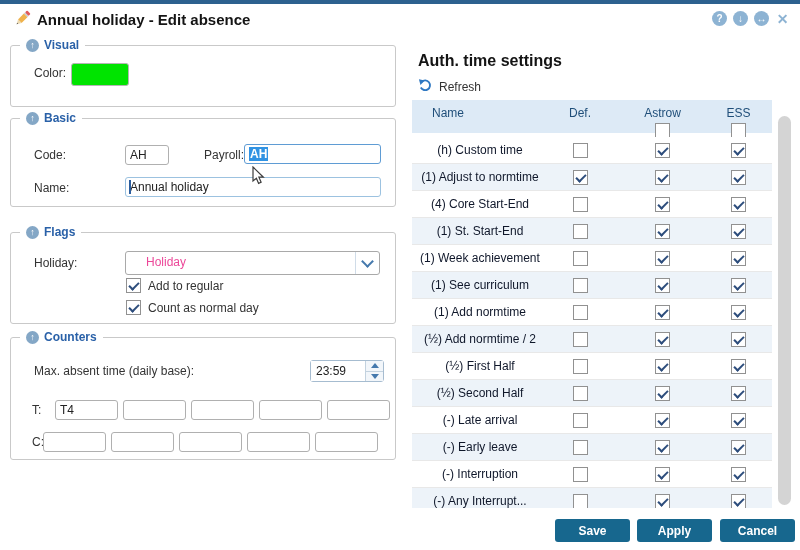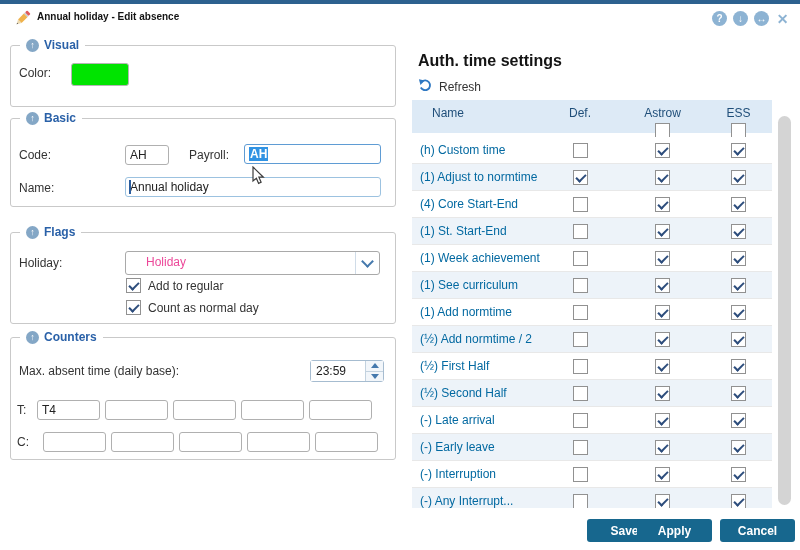--- a/index.html
+++ b/index.html
@@ -5,42 +5,42 @@
   html,body{margin:0;padding:0;}
   body{
     width:800px;height:550px;position:relative;background:#fff;
     font-family:"Liberation Sans", sans-serif;font-size:12px;color:#333;
     overflow:hidden;
   }
   
   .topbar{position:absolute;top:0;left:0;width:800px;height:4px;background:#2d618f;}
   .titlebar{position:absolute;top:4px;left:0;width:800px;height:28px;background:#fff;}
   .pencil{position:absolute;left:13px;top:5px;}
-  .dlg-title{position:absolute;left:37px;top:7px;font-weight:bold;font-size:10px;color:#141414;}
+  .dlg-title{position:absolute;left:37px;top:7px;font-weight:bold;font-size:15px;color:#141414;}
   .tb-icons{position:absolute;right:10px;top:7px;display:flex;gap:6px;align-items:center;}
   .tb-icon{width:15px;height:15px;border-radius:50%;background:#8db3d3;color:#fff;
     display:flex;align-items:center;justify-content:center;font-size:10px;font-weight:bold;cursor:pointer;}
   .i-help::before{content:"?";}
   .i-down::before{content:"↓";font-size:10px;}
   .i-resize::before{content:"↔";font-size:10px;}
   .tb-x{width:15px;height:15px;color:#8db3d3;font-size:14px;font-weight:bold;
     display:flex;align-items:center;justify-content:center;cursor:pointer;background:none;}
   .i-close::before{content:"✕";}
   
   .fs{position:absolute;left:10px;width:384px;border:1px solid #c9c9c9;border-radius:3px;background:#fff;}
   .fs-visual{top:45px;height:60px;}
   .fs-basic{top:118px;height:87px;}
   .fs-flags{top:232px;height:90px;}
   .fs-counters{top:337px;height:121px;}
   .fs-legend{position:absolute;top:-8px;left:9px;background:#fff;padding:0 6px;
     display:flex;gap:5px;align-items:center;color:#2a61a8;font-weight:bold;font-size:12px;}
   .legend-icon{width:13px;height:13px;border-radius:50%;background:#84a7c6;color:#fff;
     font-size:9px;display:flex;align-items:center;justify-content:center;}
   .legend-icon::before{content:"↑";}
-  .lbl{position:absolute;color:#333;white-space:nowrap;}
+  .lbl{position:absolute;color:#333;white-space:nowrap;margin-left:15px;}
   .inp{position:absolute;border:1px solid #b0b0b0;border-radius:3px;height:18px;
     padding:0 4px;font:12px "Liberation Sans",sans-serif;color:#222;outline:none;background:#fff;}
   
   .swatch{position:absolute;left:60px;top:17px;width:56px;height:21px;border:1px solid #b5b5b5;
     border-radius:3px;cursor:pointer;}
   
   .payroll-box{position:absolute;left:233px;top:25px;width:127px;height:18px;border:1px solid #5f9cd4;
     border-radius:3px;background:#fff;padding:0 4px;line-height:18px;cursor:text;}
   .payroll-box .sel{background:#3193e3;color:#fff;padding:0 1px;font-weight:bold;}
   .name-inp{border-color:#9cc2e0;}
@@ -75,27 +75,27 @@
   .refresh{position:absolute;left:418px;top:78px;display:flex;gap:6px;align-items:center;cursor:pointer;}
   .refresh-label{color:#333;}
   .tbl-header{position:absolute;left:412px;top:100px;width:360px;height:33px;background:#ddeaf6;
     display:grid;grid-template-columns:128px 80px 85px 67px;}
   .th{color:#1f4e79;display:flex;flex-direction:column;align-items:center;padding-top:6px;gap:3px;}
   .th-name{align-items:flex-start;padding-left:20px;}
   .tbl-body{position:absolute;left:412px;top:137px;width:360px;height:371px;overflow:hidden;}
   .row{display:grid;grid-template-columns:128px 80px 85px 67px;height:26px;align-items:center;
     border-bottom:1px solid #e8e8e8;background:#fff;}
   .row:nth-child(even){background:#edf3f9;}
-  .row-name{padding-left:8px;color:#0369a1;white-space:nowrap;overflow:hidden;}
+  .row-name{padding-left:8px;color:#0f172a;white-space:nowrap;overflow:hidden;text-align:center;}
   .row .cb{justify-self:center;}
   .sb-thumb{position:absolute;left:778px;top:116px;width:13px;height:389px;background:#d4d4d4;border-radius:7px;cursor:grab;}
   
   .btn{position:absolute;top:519px;width:75px;height:23px;background:#17678e;color:#fff;border:none;
     border-radius:3px;font:bold 12px "Liberation Sans",sans-serif;cursor:pointer;}
-  .btn-save{left:555px;margin-left:32px;}
+  .btn-save{left:555px;}
   .btn-apply{left:637px;}
   .btn-cancel{left:720px;}
   .cursor{position:absolute;left:252px;top:166px;}
 </style>
 </head>
 <body>
 
 <div class="topbar"></div>
 <div class="titlebar">
   <span class="pencil">
@@ -175,21 +175,21 @@
   </div>
   <span class="lbl" style="left:8px;top:26px;">Max. absent time (daily base):</span>
   <div class="spin">
     <input value="23:59" style="">
     <span class="spin-btns">
       <span class="spin-up"></span>
       <span class="spin-down"></span>
     </span>
   </div>
   <span class="lbl" style="left:6px;top:65px;">T:</span>
-  <div class="mini-row" style="left:26px;top:62px;border-radius:10px;" id="t-inputs">
+  <div class="mini-row" style="left:44px;top:62px;border-radius:10px;" id="t-inputs">
       <input class="mini" value="T4" style="">
       <input class="mini" style="">
       <input class="mini" style="">
       <input class="mini" style="">
       <input class="mini" style="">
     </div>
   <span class="lbl" style="left:6px;top:97px;">C:</span>
   <div class="mini-row" style="left:32px;top:94px;" id="c-inputs">
       <input class="mini" style="">
       <input class="mini" style="">

